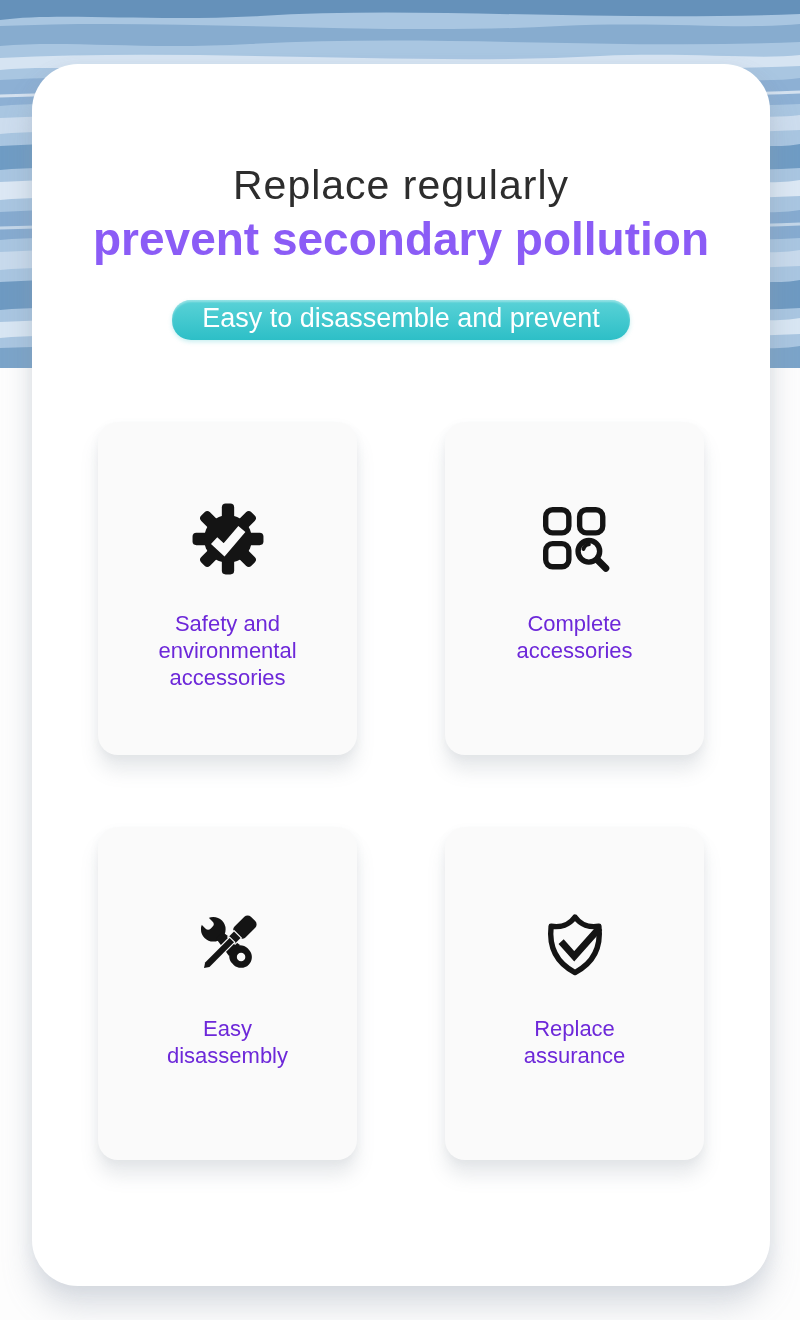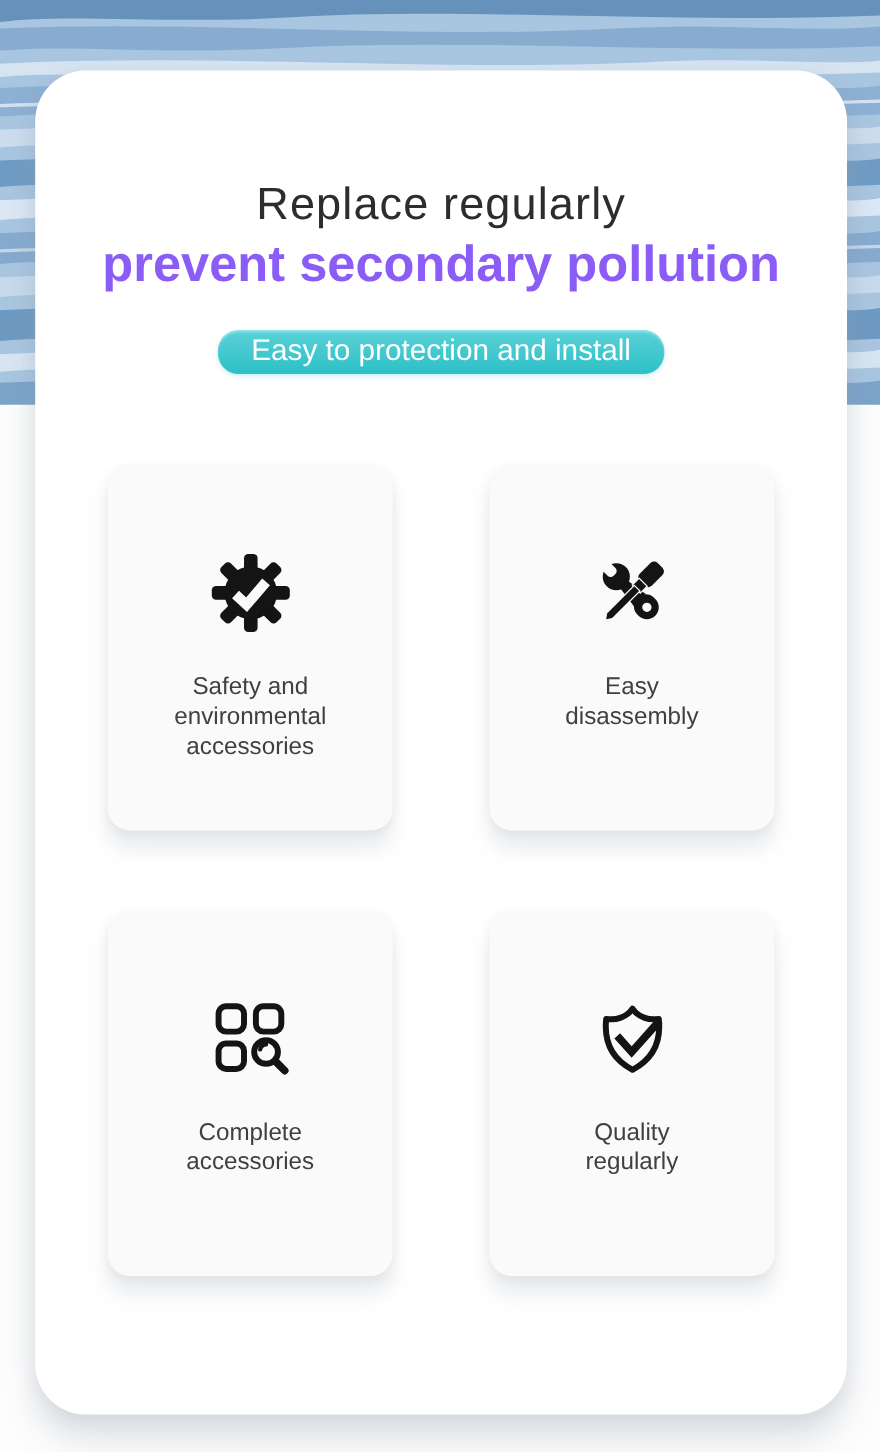--- a/index.html
+++ b/index.html
@@ -71,21 +71,21 @@
   }
   .feature-icon {
     margin-top: 80px;
     width: 74px; height: 74px;
   }
   .feature-icon svg { width: 74px; height: 74px; display: block; }
   .feature-label {
     margin-top: 34px;
     font-size: 22px;
     line-height: 27px;
-    color: #404040;
+    color: #6d28d9;
     font-weight: 500;
     width: 245px;
   }
   .feature-label span { display: block; }
 </style>
 </head>
 <body>
 
 <div class="water-band">
   <svg viewBox="0 0 800 368" preserveAspectRatio="none">
@@ -108,41 +108,58 @@
 </div>
 
 <div class="big-card">
 
   <div class="title-block">
     <div class="title-line1">Replace regularly</div>
     <div class="title-line2">prevent secondary pollution</div>
   </div>
 
   <div>
-    <div class="badge">Easy to protection and install</div>
+    <div class="badge">Easy to disassemble and prevent</div>
   </div>
 
   <div class="cards">
 
     <div class="feature-card">
       <div class="feature-icon">
         <svg viewBox="0 0 96 96">
           <g fill="#141414">
             <rect x="40" y="2" width="16" height="92" rx="5"></rect>
             <rect x="40" y="2" width="16" height="92" rx="5" transform="rotate(45 48 48)"></rect>
             <rect x="40" y="2" width="16" height="92" rx="5" transform="rotate(90 48 48)"></rect>
             <rect x="40" y="2" width="16" height="92" rx="5" transform="rotate(135 48 48)"></rect>
             <circle cx="48" cy="48" r="31"></circle>
           </g>
           <path d="M30 50 L43 62 L66 35" fill="none" stroke="#fafafa" stroke-width="12" stroke-linecap="butt" stroke-linejoin="miter"></path>
         </svg>
       </div>
       <div class="feature-label">
         <span>Safety and</span>
         <span>environmental accessories</span>
+      </div>
+    </div>
+
+    <div class="feature-card">
+      <div class="feature-icon">
+        <svg viewBox="0 0 96 96" fill="none" stroke="#141414" stroke-width="7">
+          <rect x="10" y="10" width="30" height="30" rx="9"></rect>
+          <rect x="54" y="10" width="30" height="30" rx="9"></rect>
+          <rect x="10" y="54" width="30" height="30" rx="9"></rect>
+          <circle cx="66" cy="64" r="14"></circle>
+          <path d="M59 61 a8 8 0 0 1 7 -6" stroke-width="5" stroke-linecap="round"></path>
+          <line x1="77" y1="75" x2="88" y2="86" stroke-width="9" stroke-linecap="round"></line>
+        </svg>
+      </div>
+      <div class="feature-label">
+        <span>Complete</span>
+        <span>accessories</span>
       </div>
     </div>
 
     <div class="feature-card">
       <div class="feature-icon">
         <svg viewBox="0 0 96 96">
           <g transform="rotate(-45 48 48)">
             <circle cx="48" cy="21" r="16" fill="#141414"></circle>
             <rect x="41.5" y="-6" width="13" height="24" rx="5" fill="#fafafa"></rect>
             <polygon points="42,32 54,32 58,60 38,60" fill="#141414"></polygon>
@@ -157,42 +174,25 @@
         </svg>
       </div>
       <div class="feature-label">
         <span>Easy</span>
         <span>disassembly</span>
       </div>
     </div>
 
     <div class="feature-card">
       <div class="feature-icon">
-        <svg viewBox="0 0 96 96" fill="none" stroke="#141414" stroke-width="7">
-          <rect x="10" y="10" width="30" height="30" rx="9"></rect>
-          <rect x="54" y="10" width="30" height="30" rx="9"></rect>
-          <rect x="10" y="54" width="30" height="30" rx="9"></rect>
-          <circle cx="66" cy="64" r="14"></circle>
-          <path d="M59 61 a8 8 0 0 1 7 -6" stroke-width="5" stroke-linecap="round"></path>
-          <line x1="77" y1="75" x2="88" y2="86" stroke-width="9" stroke-linecap="round"></line>
-        </svg>
-      </div>
-      <div class="feature-label">
-        <span>Complete</span>
-        <span>accessories</span>
-      </div>
-    </div>
-
-    <div class="feature-card">
-      <div class="feature-icon">
         <svg viewBox="0 0 96 96" fill="none" stroke="#141414">
           <path d="M17 25 C29 27 41 23 48 13 C55 23 67 27 79 25 C82 52 73 72 48 85 C23 72 14 52 17 25 Z" stroke-width="7" stroke-linejoin="round"></path>
           <path d="M30 45 L47 64 L80 27" stroke-width="9" stroke-linecap="butt" stroke-linejoin="miter"></path>
         </svg>
       </div>
       <div class="feature-label">
-        <span>Quality</span>
-        <span>regularly</span>
+        <span>Replace</span>
+        <span>assurance</span>
       </div>
     </div>
 
   </div>
 </div>
 
 </body></html>

